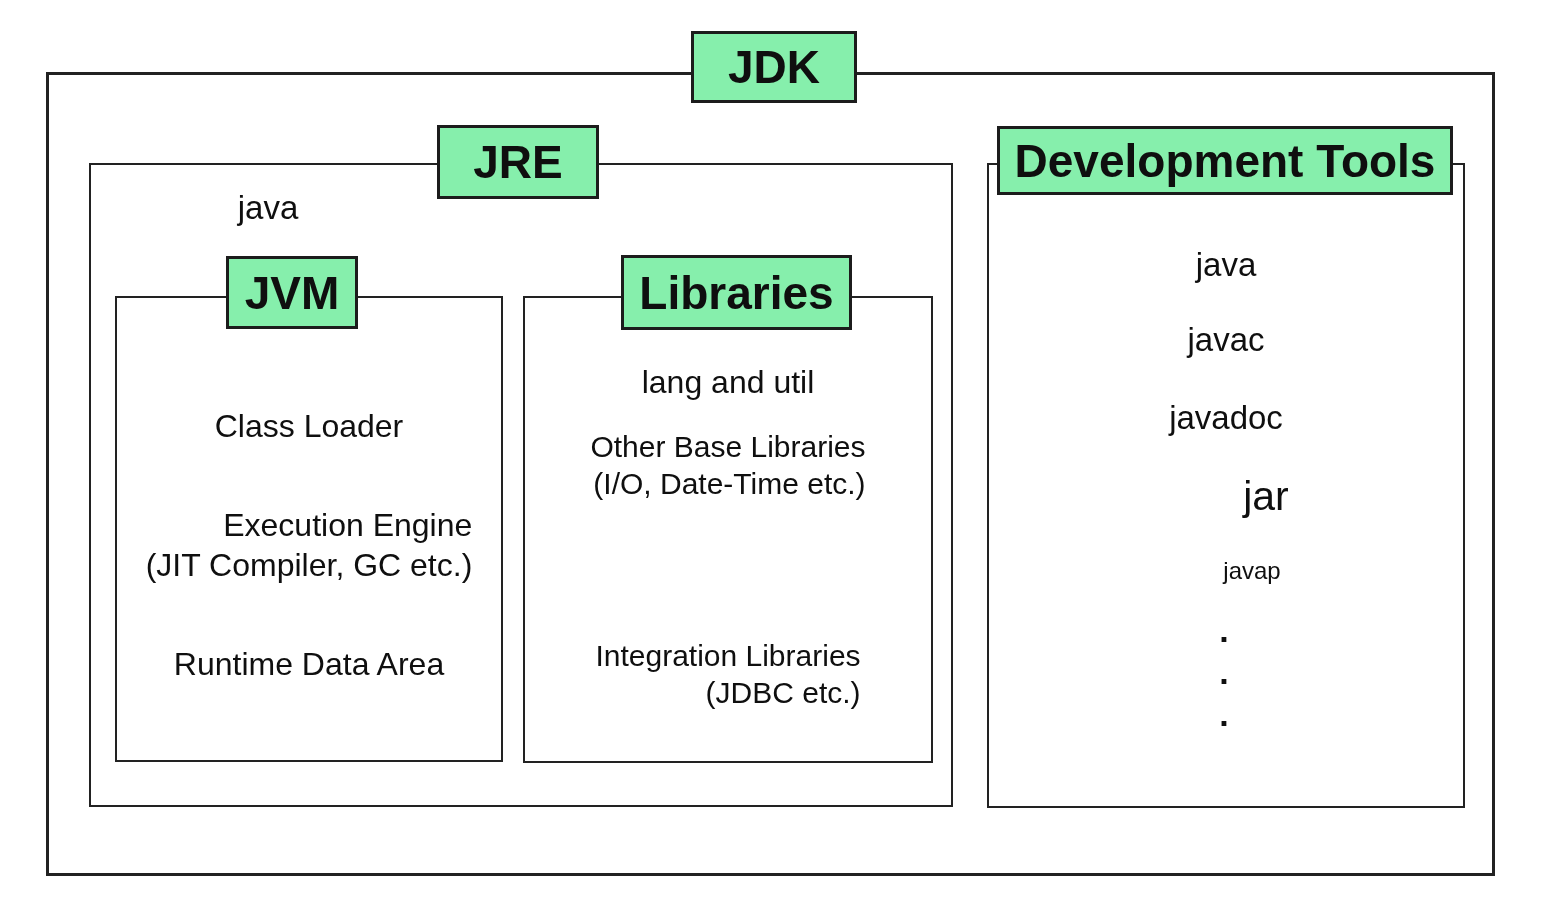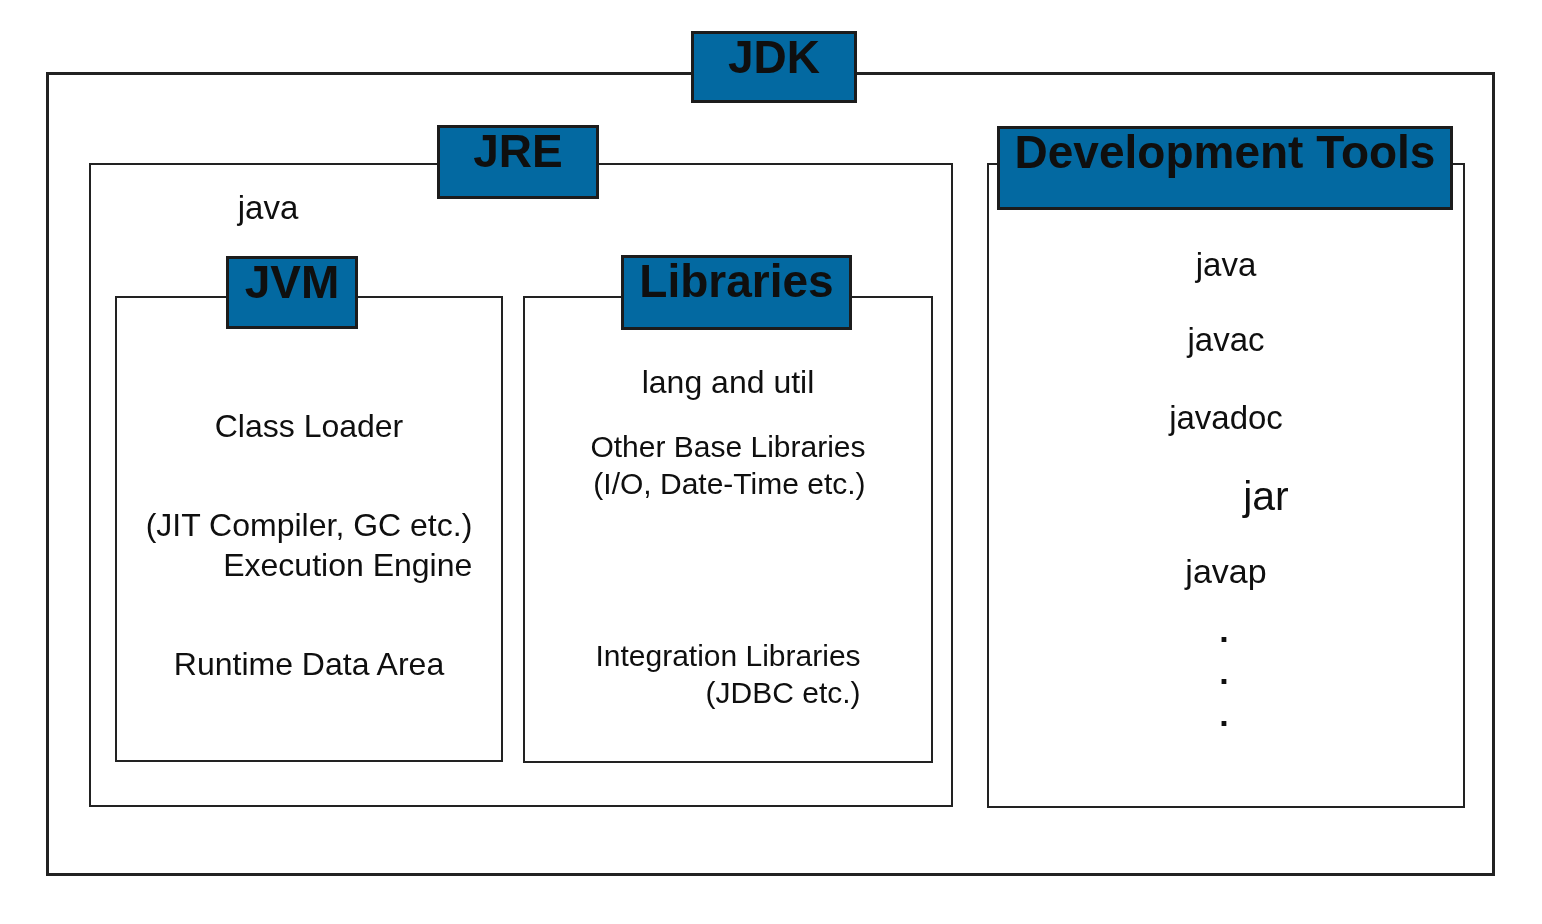--- a/index.html
+++ b/index.html
@@ -21,24 +21,24 @@
     position: absolute;
     border: 2.5px solid #222222;
     background: transparent;
     box-sizing: border-box;
   }
   .cbox.outer { border-width: 3px; }
   
   .lbox {
     position: absolute;
     border: 3px solid #1c1c1c;
-    background: #0369a1;
+    background: #86efac;
     box-sizing: border-box;
     display: flex;
-    align-items: flex-start;
+    align-items: center;
     justify-content: center;
     font-weight: 700;
     font-size: 46px;
     letter-spacing: 0px;
     z-index: 5;
     line-height: 1;
   }
   
   .t {
     position: absolute;
@@ -86,45 +86,45 @@
     <span>JRE</span>
   </div>
   <div class="t" style="left:268px; top:207px; font-size:33px;">java</div>
 
   <div class="cbox" style="left:115px; top:296px; width:388px; height:466px;"></div>
   <div class="lbox" style="left:226px; top:256px; width:132px; height:73px;">
     <span>JVM</span>
   </div>
   <div class="t" style="left:309px; top:426px;">Class Loader</div>
   <div class="t2" style="left:309px; top:545px;">
+    <div class="ln">Execution Engine</div>
     <div class="ln">(JIT Compiler, GC etc.)</div>
-    <div class="ln">Execution Engine</div>
   </div>
   <div class="t" style="left:309px; top:664px;">Runtime Data Area</div>
 
   <div class="cbox" style="left:523px; top:296px; width:410px; height:467px;"></div>
   <div class="lbox" style="left:621px; top:255px; width:231px; height:75px;">
     <span>Libraries</span>
   </div>
   <div class="t" style="left:728px; top:382px;">lang and util</div>
   <div class="t2 small" style="left:728px; top:465px;">
     <div class="ln">Other Base Libraries</div>
     <div class="ln">(I/O, Date-Time etc.)</div>
   </div>
   <div class="t2 small" style="left:728px; top:674px;">
     <div class="ln">Integration Libraries</div>
     <div class="ln">(JDBC etc.)</div>
   </div>
 
   <div class="cbox" style="left:987px; top:163px; width:478px; height:645px;"></div>
-  <div class="lbox" style="left:997px; top:126px; width:456px; height:84px;">
+  <div class="lbox" style="left:997px; top:126px; width:456px; height:69px;">
     <span>Development Tools</span>
   </div>
   <div class="t" style="left:1226px; top:264px; font-size:33px;">java</div>
   <div class="t" style="left:1226px; top:339px; font-size:33px;">javac</div>
   <div class="t" style="left:1226px; top:417px; font-size:33px;">javadoc</div>
   <div class="t" style="left:1266px; top:496px; font-size:41px;">jar</div>
-  <div class="t" style="left:1226px; top:571px; font-size:34px;">javap</div>
+  <div class="t" style="left:1252px; top:571px; font-size:24px;">javap</div>
   <div class="dot" style="left:1224px; top:630px;">.</div>
   <div class="dot" style="left:1224px; top:672px;">.</div>
   <div class="dot" style="left:1224px; top:714px;">.</div>
 
 </div>
 
 </body></html>

